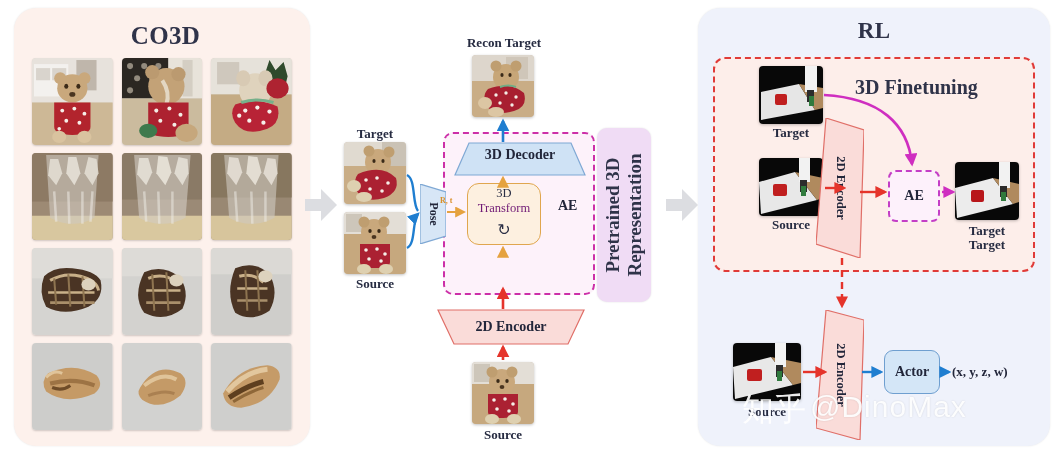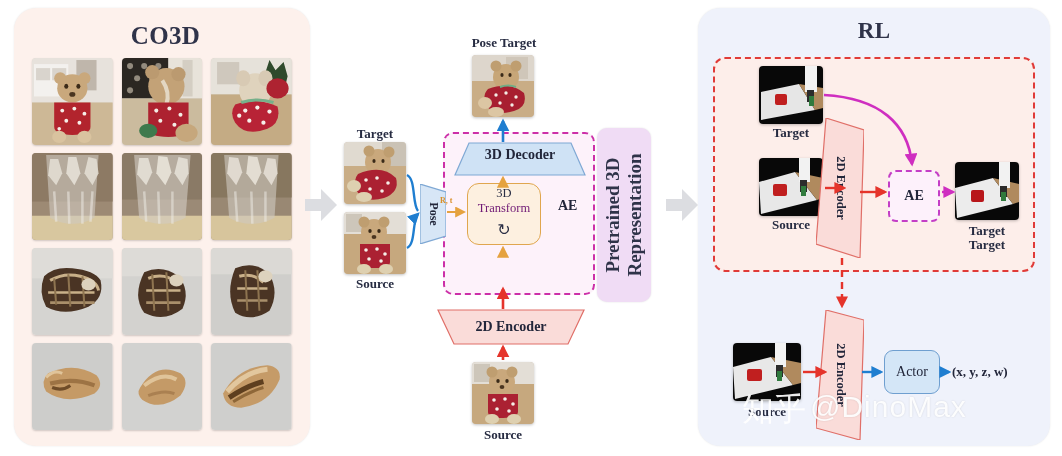--- a/index.html
+++ b/index.html
@@ -148,21 +148,21 @@
     font-weight:bold; font-size:14px; color:#22263a;
   }
 
   #actor-box {
     position:absolute; left:884px; top:350px;
     width:56px; height:44px;
     background: #d4e6f7;
     border: 1.2px solid #6f9fd0;
     border-radius: 9px;
     display:flex; align-items:center; justify-content:center;
-    font-weight:normal; font-size:14px; color:#22263a;
+    font-weight:bold; font-size:14px; color:#22263a;
   }
 
   #action-text {
     position:absolute; left:952px; top:364px;
     font-weight:bold; font-size:13px; color:#22263a;
     white-space:nowrap;
   }
 
   
   #xform-box {
@@ -419,21 +419,21 @@
         <rect width="80" height="86" fill="#cfcfcd"></rect>
         <path d="M12 50 q14 -26 44 -28 q14 2 12 14 q-10 24 -38 28 q-16 0 -18 -14 z" fill="#c59b68"></path>
         <path d="M16 48 q18 -20 40 -22" stroke="#e2c79e" stroke-width="5" fill="none"></path>
         <path d="M18 54 q18 -12 34 -16" stroke="#5e3f1f" stroke-width="5" fill="none"></path>
         <path d="M22 58 q16 -10 30 -14" stroke="#8e6738" stroke-width="3" fill="none"></path>
       </svg>
     </div>
   </div>
 
 
-  <div class="cap" style="left:438px; top:36px; width:132px;">Pose Target</div>
+  <div class="cap" style="left:438px; top:36px; width:132px;">Recon Target</div>
   <div class="photo" style="left:472px; top:55px; width:62px; height:62px;">
     <svg viewBox="0 0 62 62" preserveAspectRatio="none">
       <rect width="62" height="62" fill="#cdbfae"></rect>
       <rect x="0" y="0" width="62" height="26" fill="#ddd6cc"></rect>
       <rect x="34" y="2" width="22" height="22" fill="#cfc6b9"></rect>
       <rect x="0" y="26" width="62" height="36" fill="#c9ad86"></rect>
       <ellipse cx="34" cy="22" rx="13" ry="13" fill="#c7a678"></ellipse>
       <ellipse cx="24" cy="11" rx="5.5" ry="5.5" fill="#bf9e70"></ellipse>
       <ellipse cx="44" cy="11" rx="5.5" ry="5.5" fill="#bf9e70"></ellipse>
       <ellipse cx="30" cy="20" rx="1.6" ry="2" fill="#3a2a18"></ellipse>
@@ -558,20 +558,21 @@
       <span>Pretrained 3D</span><br>
       <span>Representation</span>
     </div>
   </div>
 
   <div class="panel" id="panel-rl">
     <div class="panel-title" id="title-rl">RL</div>
   </div>
 
   <div class="dashbox" id="ft-dashbox"></div>
+  <div id="ft-title">3D Finetuning</div>
 
   <div class="photo" style="left:759px; top:66px; width:64px; height:58px;">
     <svg viewBox="0 0 64 58" preserveAspectRatio="none">
       <rect width="64" height="58" fill="#080808"></rect>
       <path d="M2 26 L40 18 L56 44 L2 54 Z" fill="#e6e6e6"></path>
       <path d="M40 18 L56 44 L64 42 L64 22 Z" fill="#b08a5e"></path>
       <rect x="46" y="0" width="12" height="26" fill="#f2f2f2"></rect>
       <rect x="48" y="24" width="7" height="12" fill="#2c2c2c"></rect>
       <rect x="50" y="30" width="5" height="10" fill="#2f7a3d"></rect>
       <rect x="16" y="28" width="12" height="11" rx="2" fill="#c01f1f"></rect>

